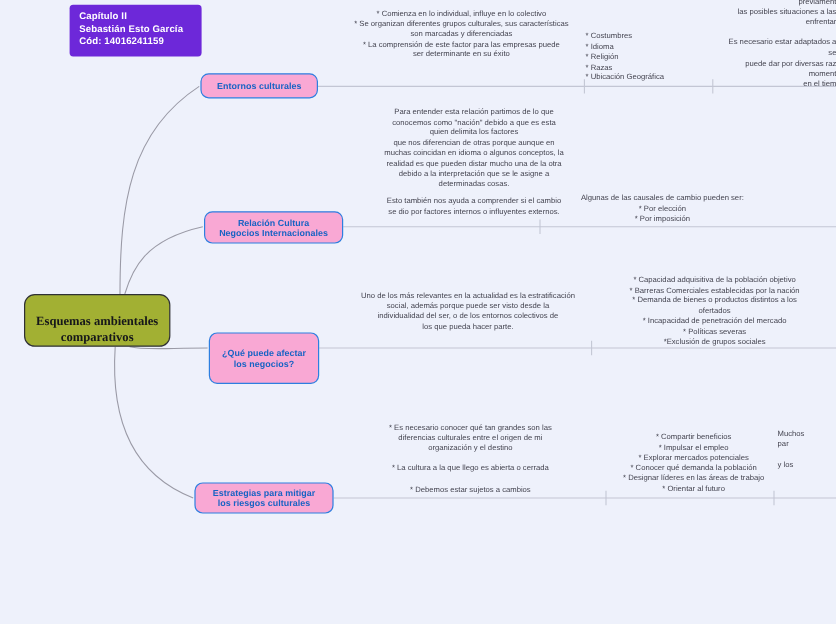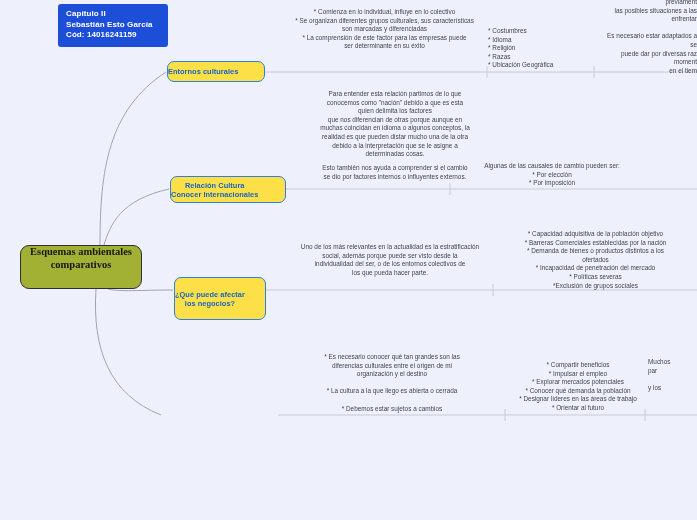--- a/index.html
+++ b/index.html
@@ -8,46 +8,46 @@
     background:#eef1fb;
     font-family:"Liberation Sans", sans-serif;
     color:#3b3b46;
   }
   #canvas{position:absolute;inset:0;width:697px;height:520px;}
   svg.links{position:absolute;left:0;top:0;width:697px;height:520px;pointer-events:none;}
 
   
   .header-box{
     position:absolute;left:58px;top:4px;width:110px;
-    background:#1d4ed8;border-radius:3px;
+    background:#6d28d9;border-radius:3px;
     padding:5px 6px 6px 8px;box-sizing:border-box;
   }
   .header-box div{
     color:#ffffff;font-weight:bold;font-size:8px;line-height:10.5px;
     font-family:"Liberation Sans", sans-serif;letter-spacing:.1px;
     white-space:nowrap;
   }
 
   
   .central{
     position:absolute;left:20px;top:245px;width:122px;height:44px;
     background:#a2b033;border:1.6px solid #2f3034;border-radius:9px;
-    box-sizing:border-box;display:flex;align-items:flex-start;justify-content:center;
+    box-sizing:border-box;display:flex;align-items:flex-end;justify-content:center;
     text-align:center;
   }
   .central span{
     font-family:"Liberation Serif", serif;font-weight:bold;
     font-size:10.5px;line-height:12.5px;color:#16171a;
   }
 
   
   .branch{
-    position:absolute;background:#fde047;border:1.3px solid #2d7fe0;
+    position:absolute;background:#f9a8d4;border:1.3px solid #2d7fe0;
     border-radius:7px;box-sizing:border-box;
-    display:flex;align-items:center;text-align:center;
+    display:flex;align-items:center;justify-content:center;text-align:center;
   }
   .branch span{
     font-weight:bold;font-size:7.4px;line-height:9px;color:#1863c4;
     letter-spacing:.05px;
   }
   .b1{left:167px;top:61px;width:98px;height:21px;}
   .b2{left:170px;top:176px;width:116px;height:27px;}
   .b3{left:174px;top:277px;width:92px;height:43px;}
   .b4{left:162px;top:402px;width:116px;height:26px;}
 
@@ -114,25 +114,29 @@
 
   <div class="central">
     <span>Esquemas ambientales comparativos</span>
   </div>
 
   <div class="branch b1">
     <span>Entornos culturales</span>
   </div>
   <div class="branch b2">
     <span style="white-space:pre-line">Relación Cultura
-Conocer Internacionales</span>
+Negocios Internacionales</span>
   </div>
   <div class="branch b3">
     <span style="white-space:pre-line">¿Qué puede afectar
 los negocios?</span>
+  </div>
+  <div class="branch b4">
+    <span style="white-space:pre-line">Estrategias para mitigar
+los riesgos culturales</span>
   </div>
 
   <div class="detail d-ent-a">* Comienza en lo individual, influye en lo colectivo
 * Se organizan diferentes grupos culturales, sus características
 son marcadas y diferenciadas
 * La comprensión de este factor para las empresas puede
 ser determinante en su éxito</div>
   <div class="detail d-ent-b">* Costumbres
 * Idioma
 * Religión

